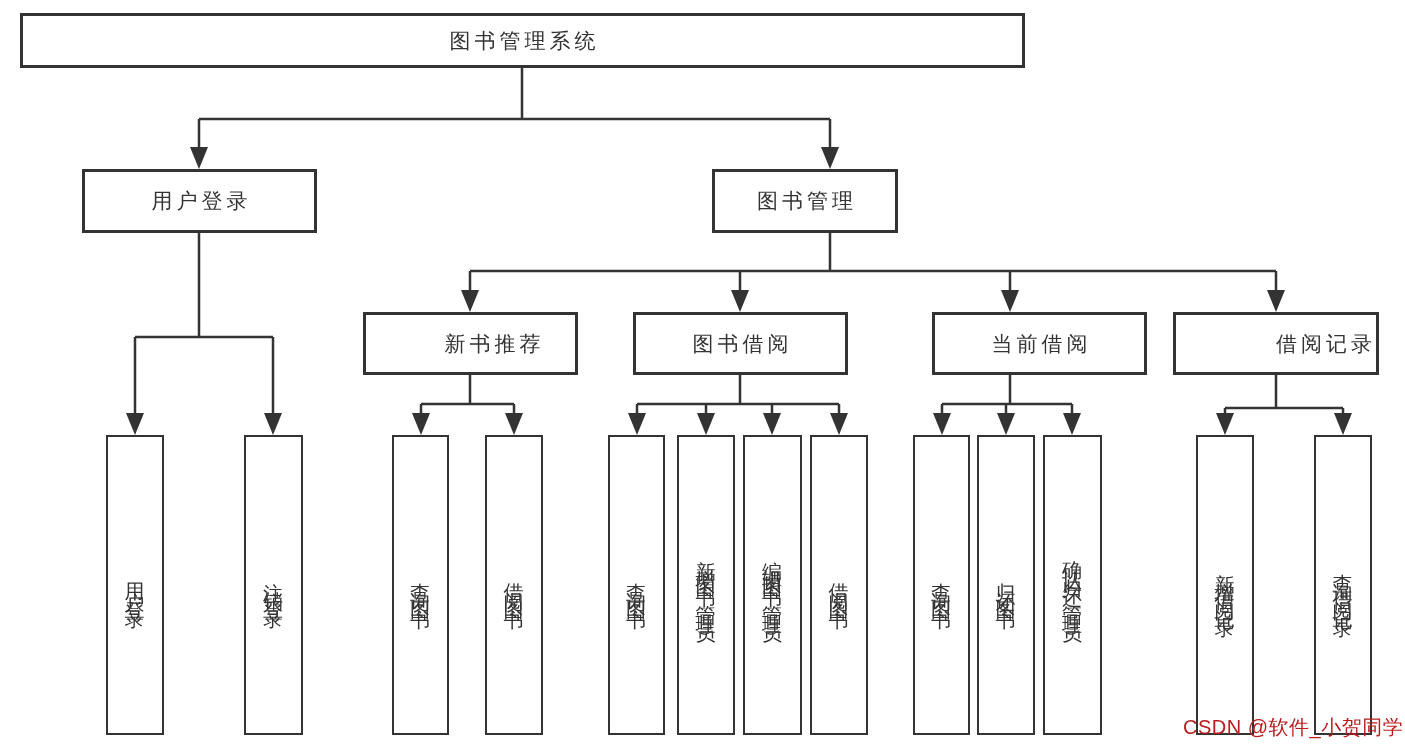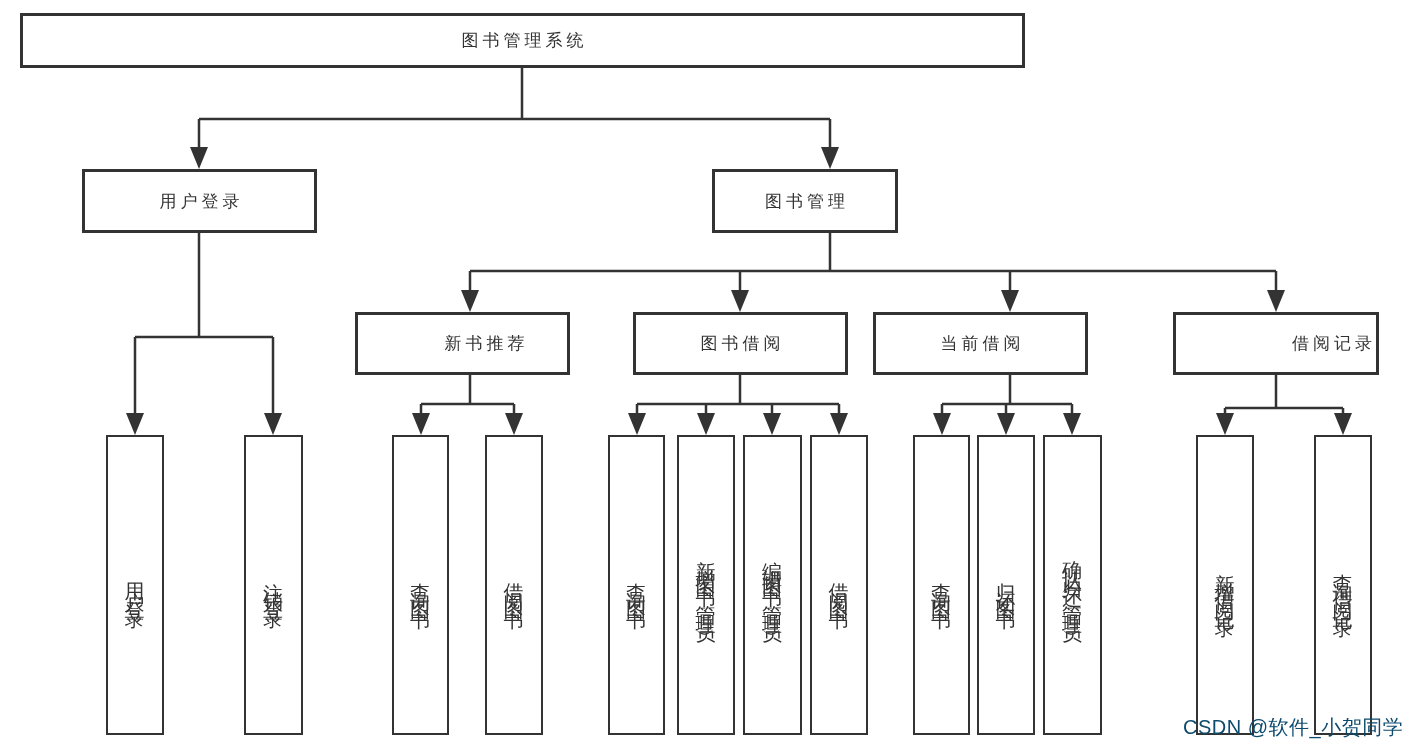--- a/index.html
+++ b/index.html
@@ -17,21 +17,21 @@
   .box{
     position:absolute;
     box-sizing:border-box;
     background:#ffffff;
     border:3px solid #333333;
     display:flex;align-items:center;justify-content:center;
     color:#333333;
     z-index:2;
   }
   .node-label{
-    font-size:17px;
+    font-size:21px;
     letter-spacing:4px;
     color:#333333;
     white-space:nowrap;
     text-indent:4px; 
   }
   .leaf{
     border-width:2.5px;
   }
   .leaf-label{
     writing-mode:vertical-rl;
@@ -39,21 +39,21 @@
     font-size:20px;
     letter-spacing:9px;
     color:#333333;
     line-height:1;
   }
   .watermark{
     position:absolute;
     left:1183px;top:714px;
     font-size:20px;
     letter-spacing:0.5px;
-    color:#0c4a6e;
+    color:#b91c1c;
     z-index:5;
     white-space:nowrap;
   }
 </style>
 </head>
 <body>
 
 <div id="stage">
 
   <svg id="connectors" viewBox="0 0 1405 747" xmlns="http://www.w3.org/2000/svg">
@@ -105,27 +105,27 @@
     <span class="node-label">图书管理系统</span>
   </div>
 
   <div class="box" style="left:82px;top:169px;width:235px;height:64px;">
     <span class="node-label">用户登录</span>
   </div>
   <div class="box" style="left:712px;top:169px;width:186px;height:64px;">
     <span class="node-label">图书管理</span>
   </div>
 
-  <div class="box" style="left:355px;top:312px;width:215px;height:63px;padding-left:44px;">
+  <div class="box" style="left:363px;top:312px;width:215px;height:63px;padding-left:44px;">
     <span class="node-label">新书推荐</span>
   </div>
   <div class="box" style="left:633px;top:312px;width:215px;height:63px;font-family:Liberation Mono, monospace;">
     <span class="node-label">图书借阅</span>
   </div>
-  <div class="box" style="left:873px;top:312px;width:215px;height:63px;">
+  <div class="box" style="left:932px;top:312px;width:215px;height:63px;">
     <span class="node-label">当前借阅</span>
   </div>
   <div class="box" style="left:1173px;top:312px;width:206px;height:63px;justify-content:flex-end;">
     <span class="node-label">借阅记录</span>
   </div>
 
   <div class="box leaf" style="left:106px;top:435px;width:58px;height:300px;">
     <span class="leaf-label">用户登录</span>
   </div>
   <div class="box leaf" style="left:244px;top:435px;width:59px;height:300px;">

